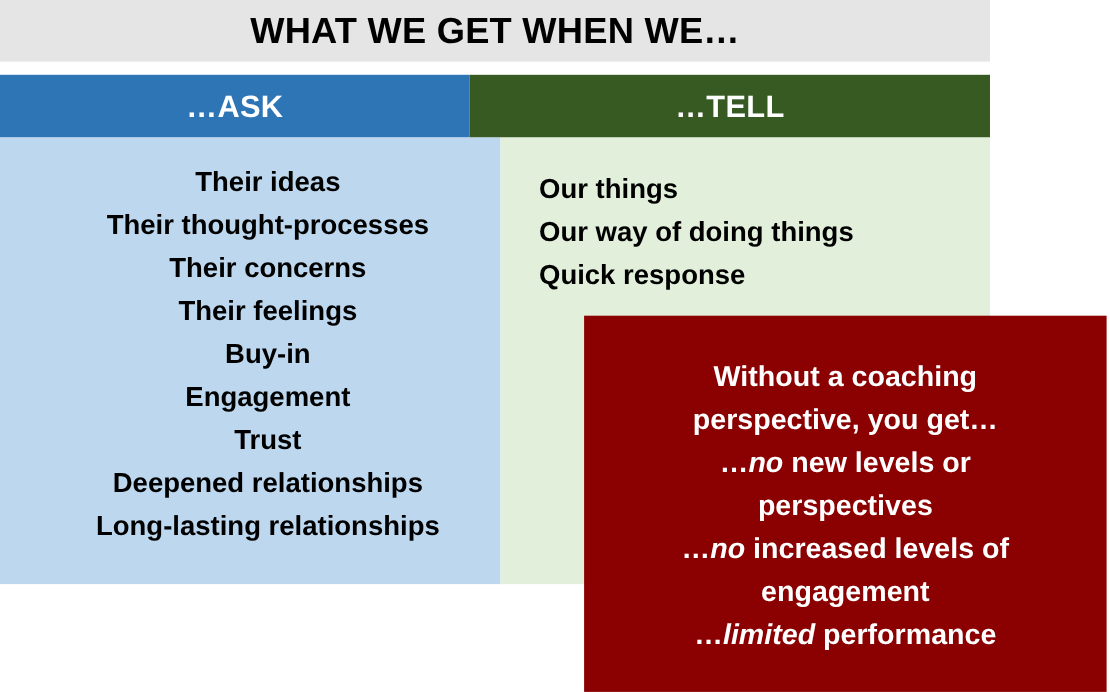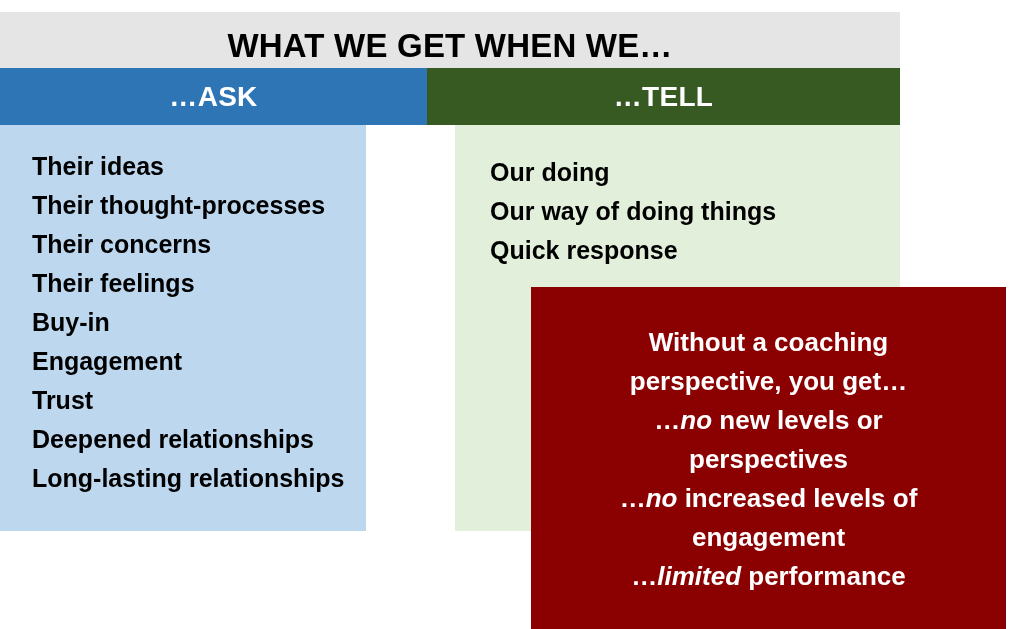--- a/index.html
+++ b/index.html
@@ -12,23 +12,23 @@
     height: 629px;
     position: relative;
     overflow: hidden;
     font-family: "Liberation Sans", sans-serif;
   }
 
   
   #title-banner {
     position: absolute;
     left: 0;
-    top: 12px;
+    top: 0;
     width: 900px;
-    height: 68px;
+    height: 56px;
     background: #E5E5E5;
     display: flex;
     align-items: center;
     justify-content: center;
   }
   #title-text {
     font-size: 33px;
     font-weight: bold;
     color: #000000;
     letter-spacing: 0.2px;
@@ -63,25 +63,26 @@
     width: 504px;
     height: 100%;
     background: #375A23;
   }
 
   
   #body-ask {
     position: absolute;
     left: 0;
     top: 125px;
-    width: 366px;
+    width: 455px;
     height: 406px;
     background: #BDD7EE;
     box-sizing: border-box;
     padding: 22px 0 0 32px;
+    text-align: center;
   }
   #body-tell {
     position: absolute;
     left: 455px;
     top: 125px;
     width: 445px;
     height: 406px;
     background: #E2EFDA;
     box-sizing: border-box;
     padding: 28px 0 0 35px;
@@ -139,21 +140,21 @@
   <div class="list-item">Their concerns</div>
   <div class="list-item">Their feelings</div>
   <div class="list-item">Buy-in</div>
   <div class="list-item">Engagement</div>
   <div class="list-item">Trust</div>
   <div class="list-item">Deepened relationships</div>
   <div class="list-item">Long-lasting relationships</div>
 </div>
 
 <div id="body-tell">
-  <div class="list-item">Our doing</div>
+  <div class="list-item">Our things</div>
   <div class="list-item">Our way of doing things</div>
   <div class="list-item">Quick response</div>
 </div>
 
 <div id="callout-box">
   <div class="callout-line">
     <span>Without a coaching</span><em></em><span></span>
   </div>
   <div class="callout-line">
     <span>perspective, you get…</span><em></em><span></span>

